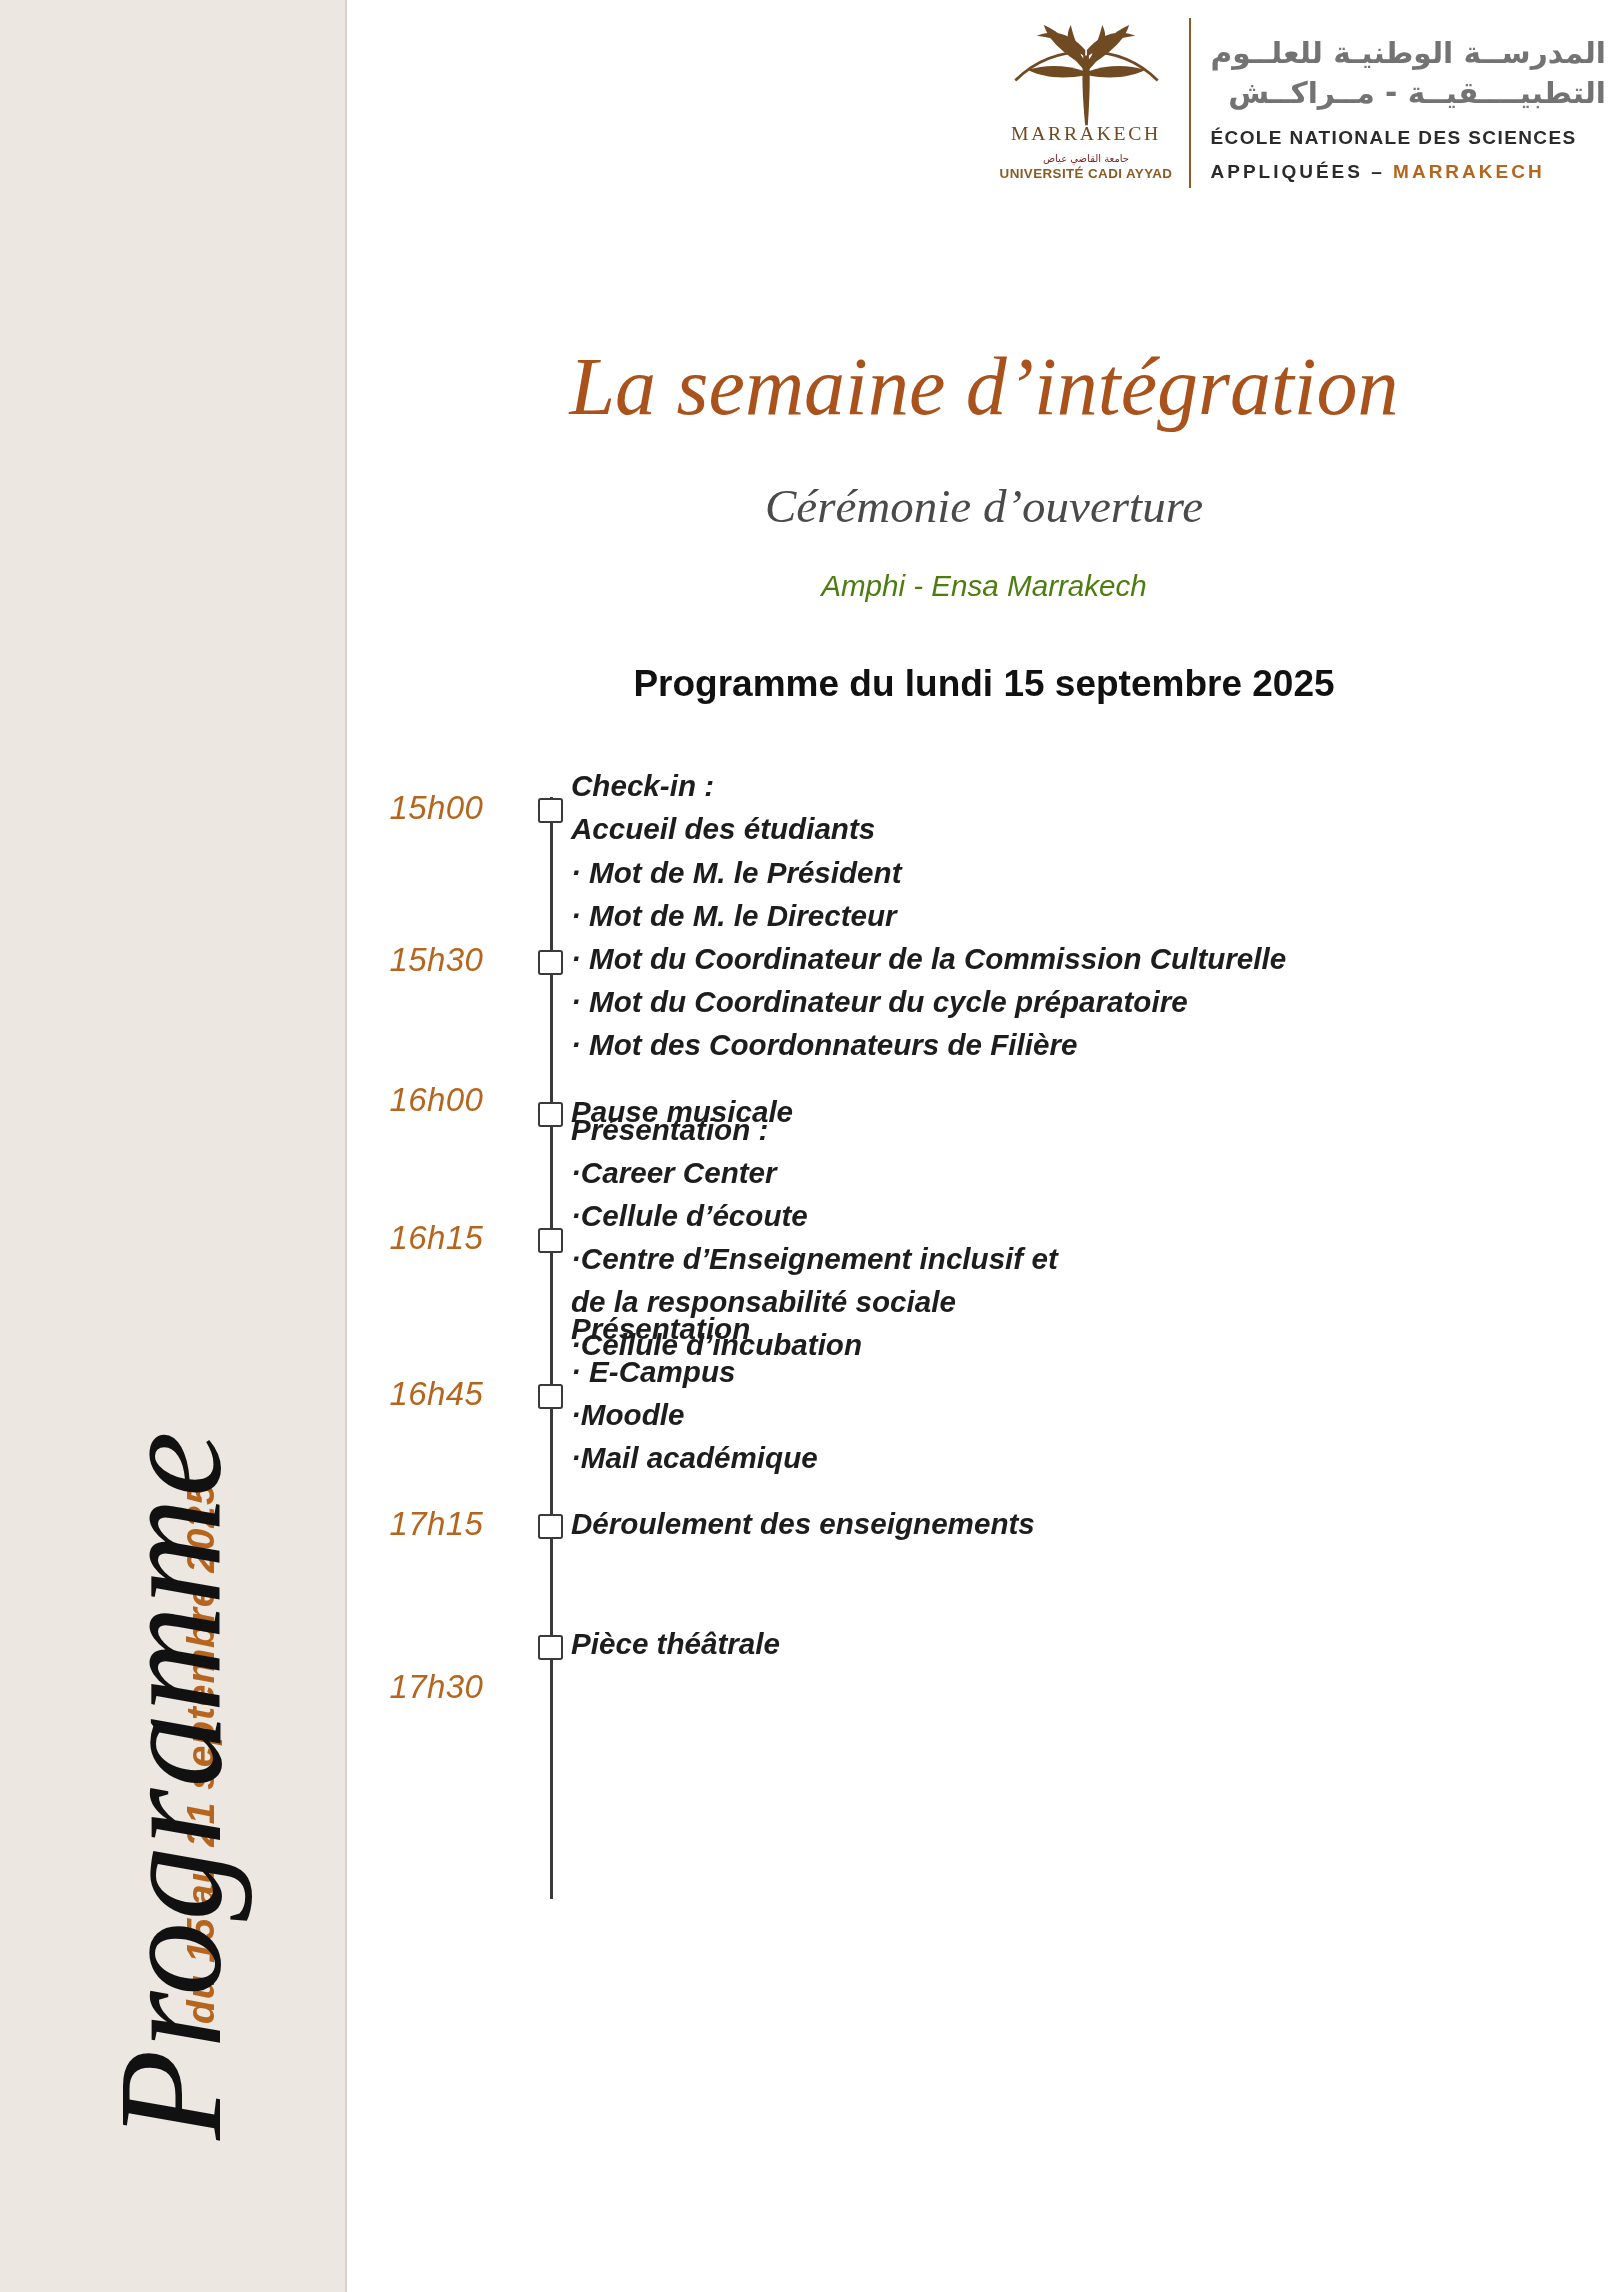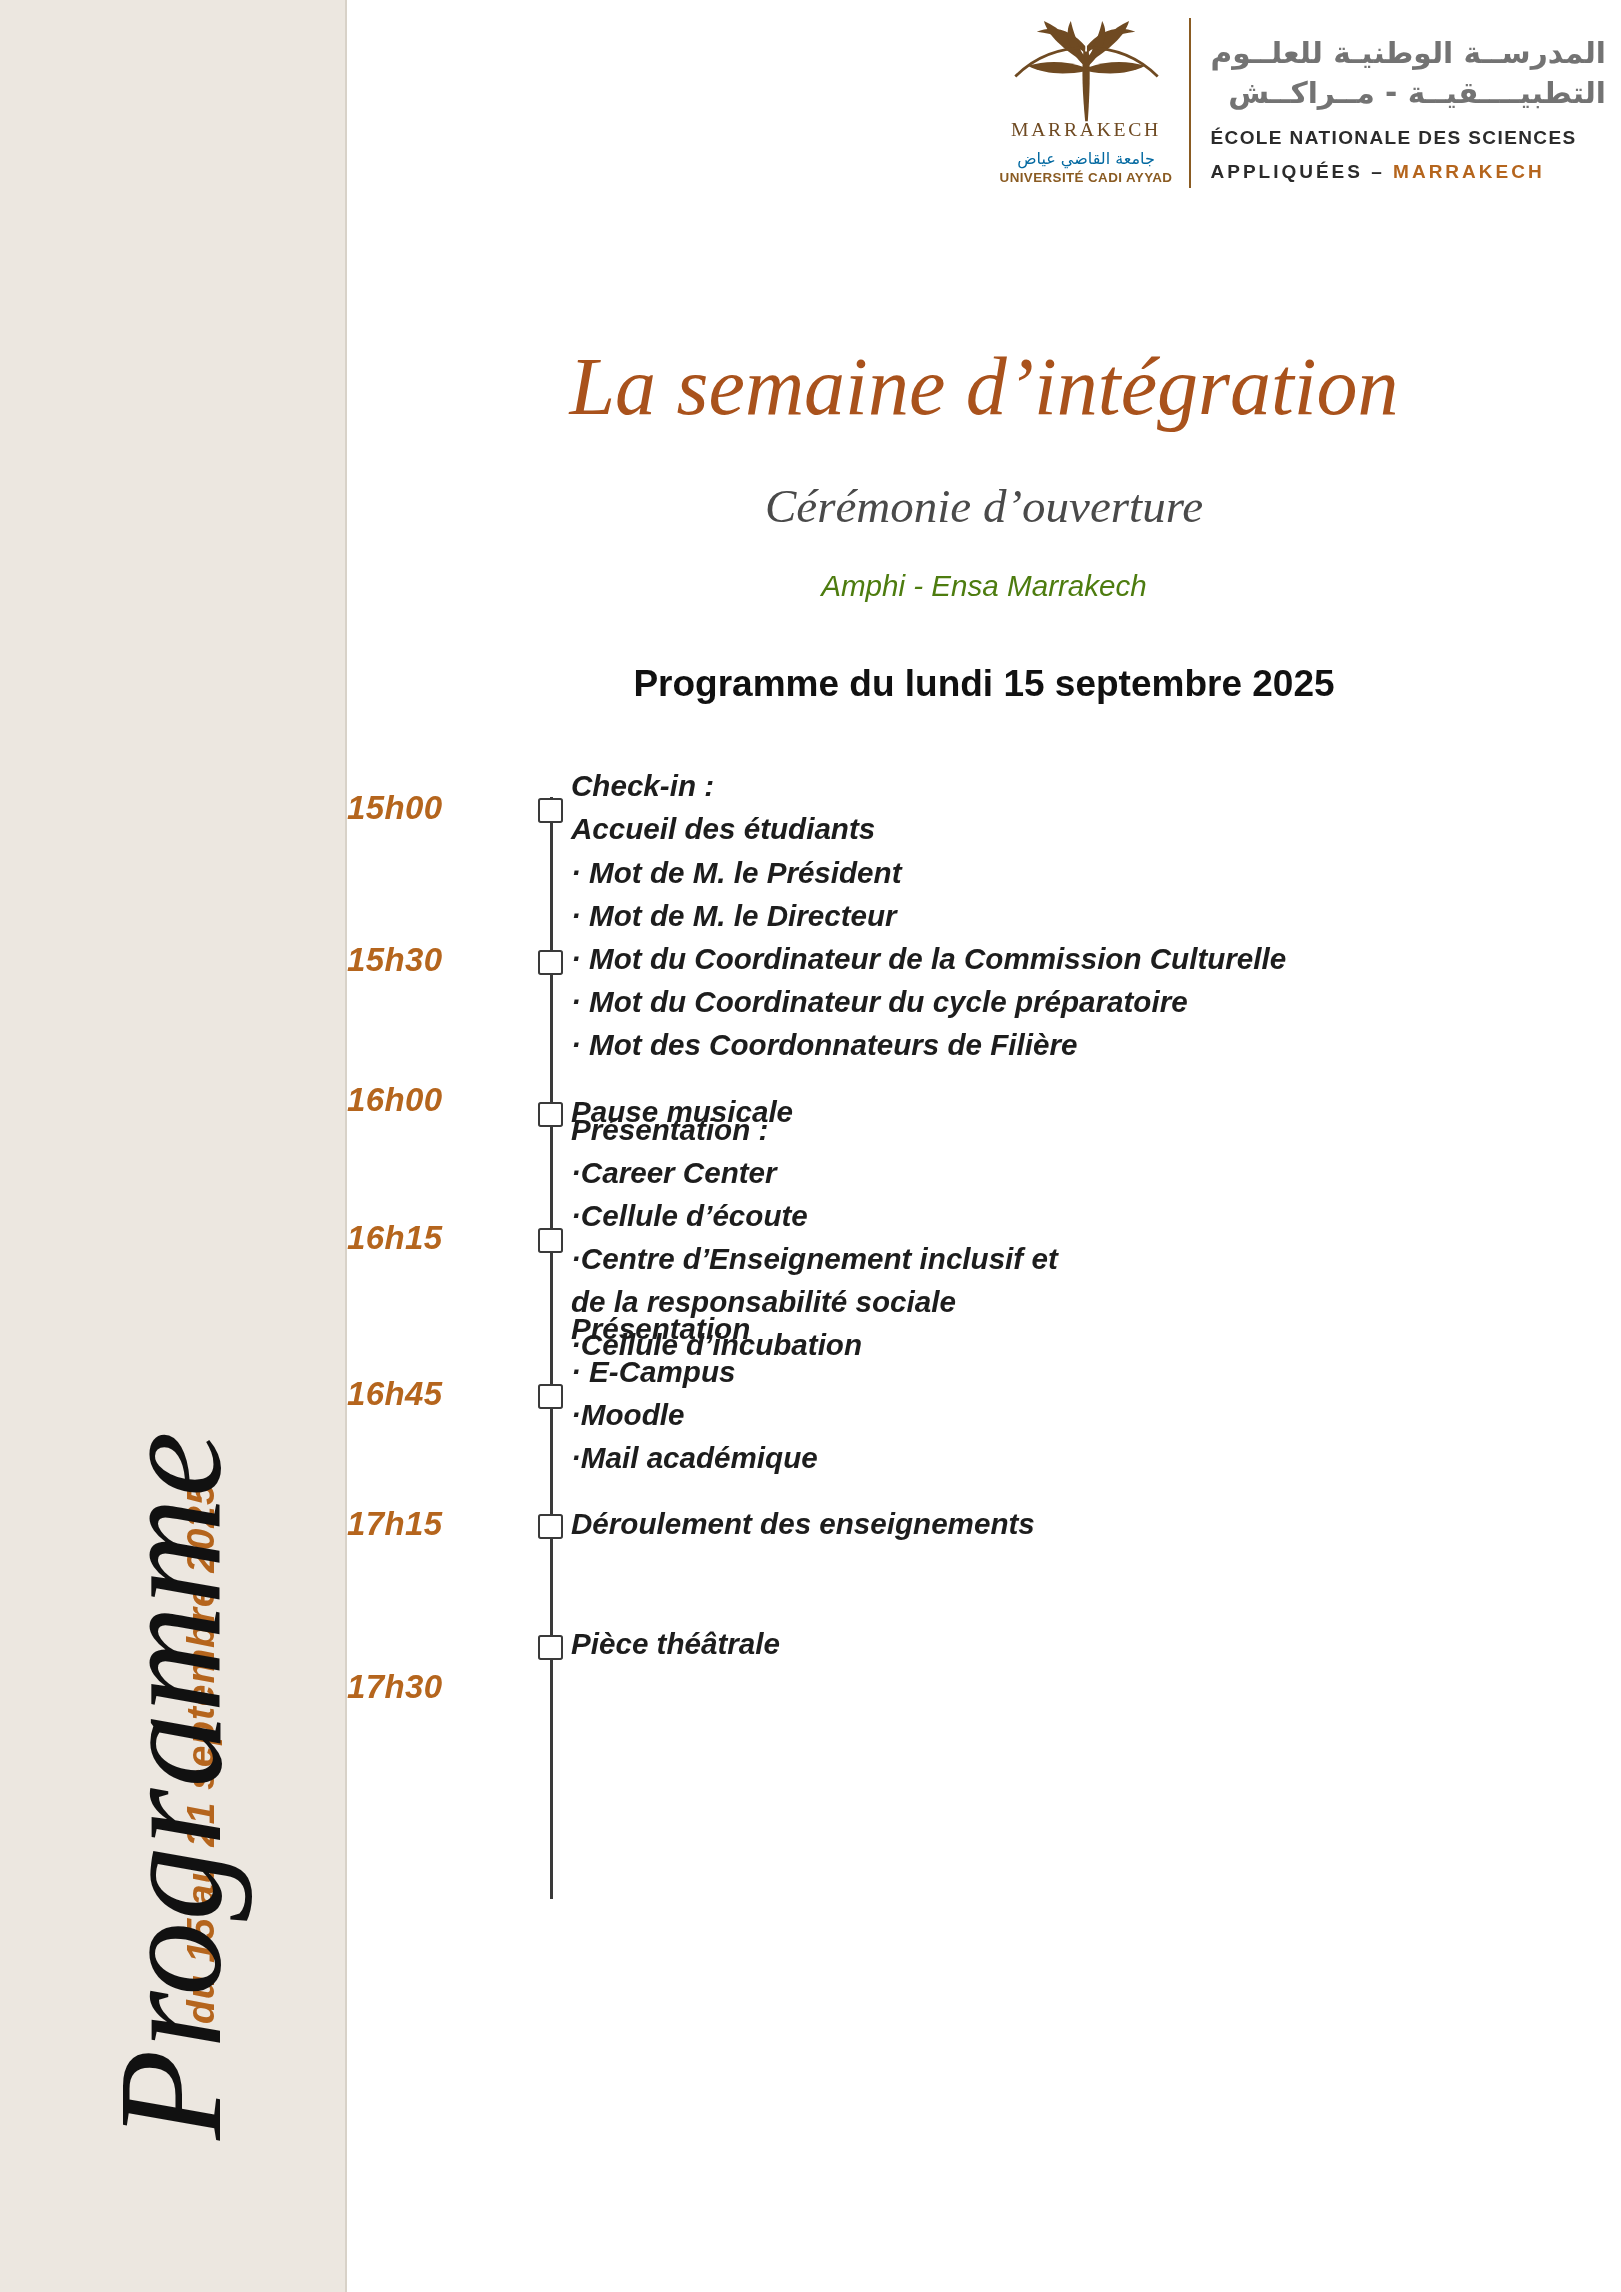--- a/index.html
+++ b/index.html
@@ -86,22 +86,22 @@
   }
   #palm svg { display: block; }
   #logo-city {
     font-size: 19.7px;
     letter-spacing: 2.7px;
     color: #6f4a22;
     font-family: "Liberation Serif", serif;
     margin-top: -5.4px;
   }
   #logo-ar-uni {
-    font-size: 16px;
-    color: #0369a1;
+    font-size: 10px;
+    color: #7f1d1d;
     margin-top: 7.2px;
     font-family: "DejaVu Sans", sans-serif;
   }
   #logo-uni {
     font-size: 13.4px;
     letter-spacing: 0.4px;
     color: #8a5b22;
     font-weight: bold;
     margin-top: 2.7px;
   }
@@ -199,22 +199,22 @@
   }
   .tl-row {
     position: absolute;
     left: 0;
     width: 1274px;
   }
   .tl-time {
     position: absolute;
     left: 0;
     width: 179px;
-    text-align: left;
-    font-weight: bold;
+    text-align: center;
+    font-weight: normal;
     font-style: italic;
     font-size: 33px;
     color: #b5651d;
     letter-spacing: 0.4px;
   }
   .tl-node {
     position: absolute;
     left: 191px;
     width: 25px;
     height: 25px;

